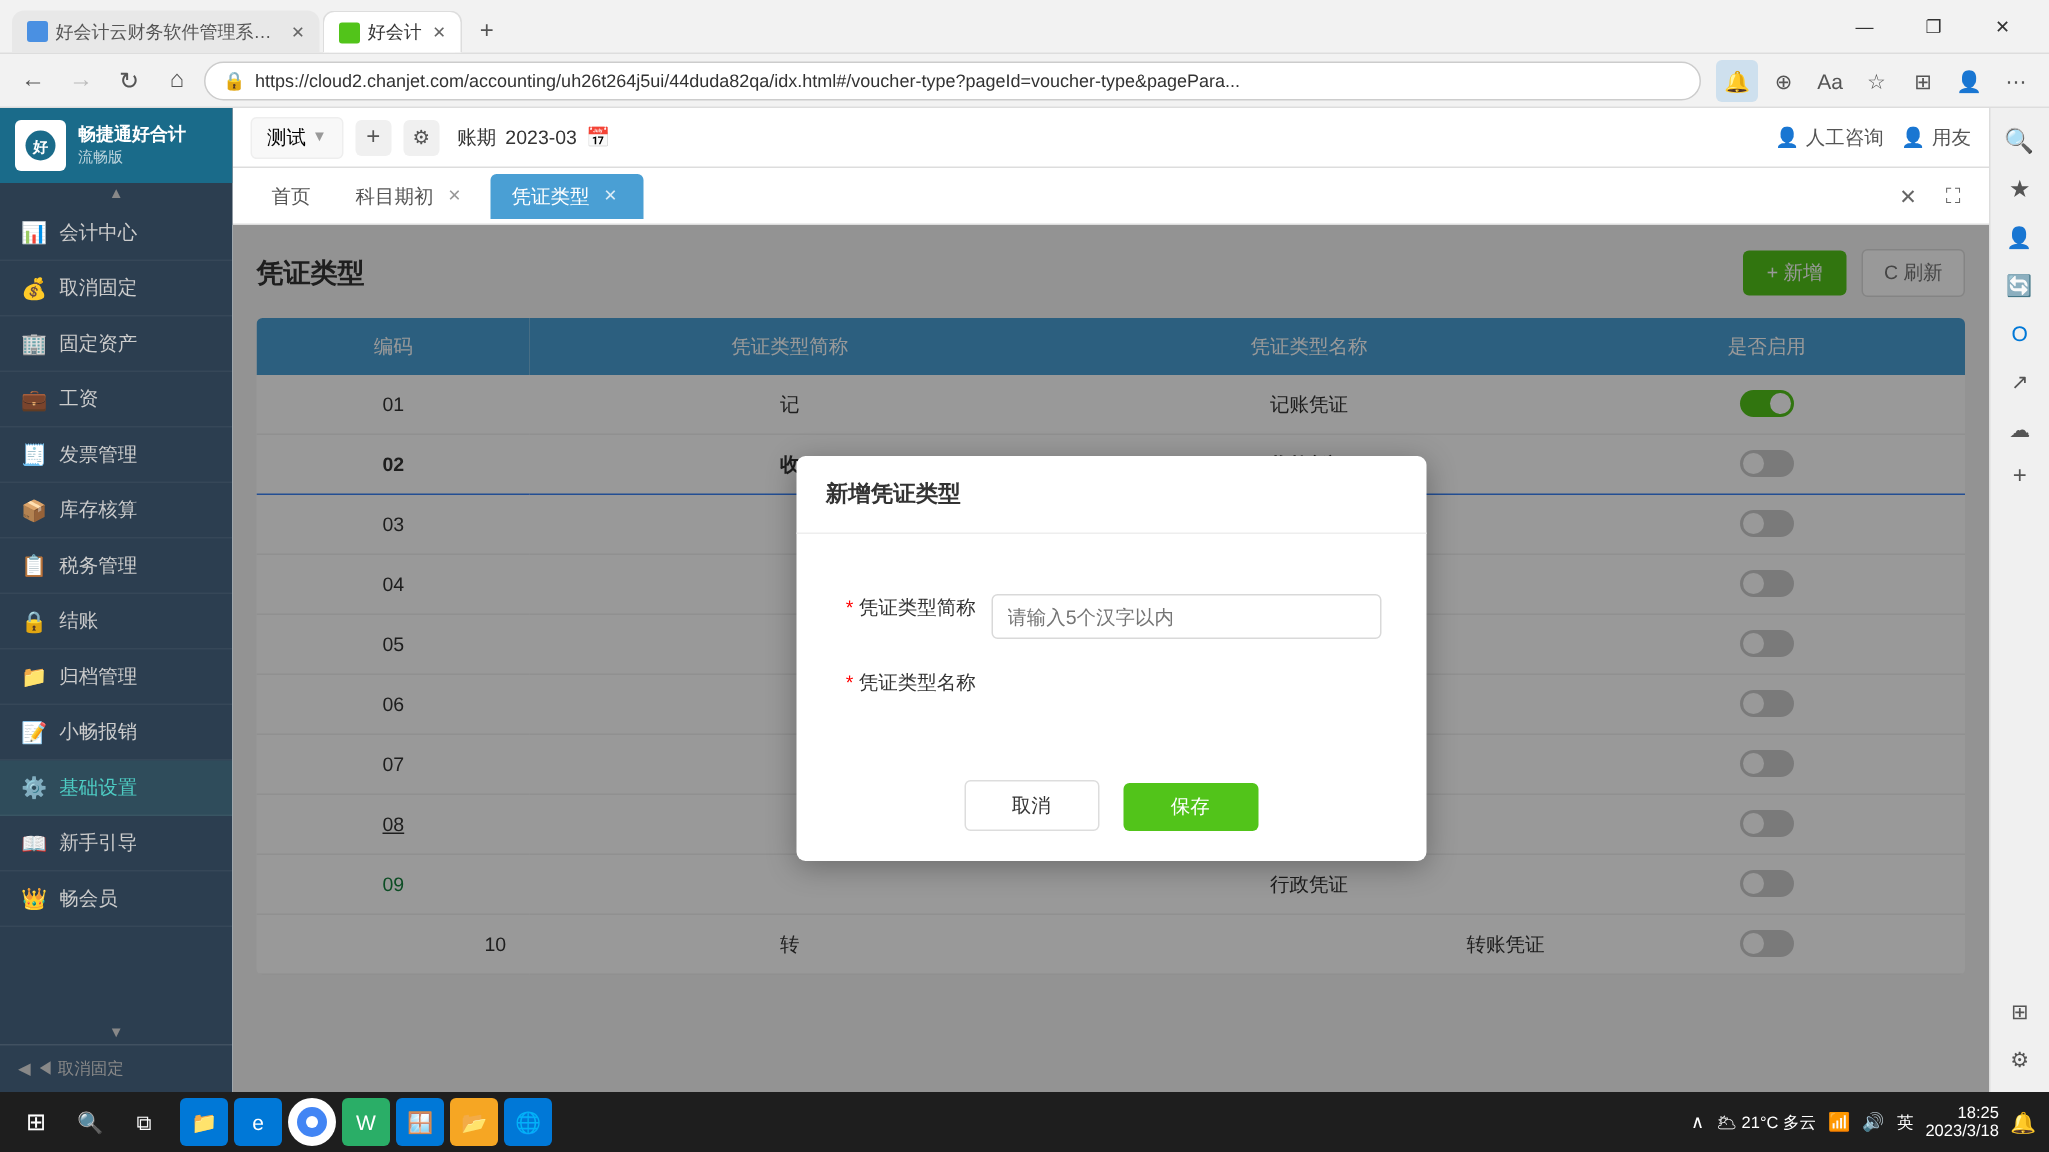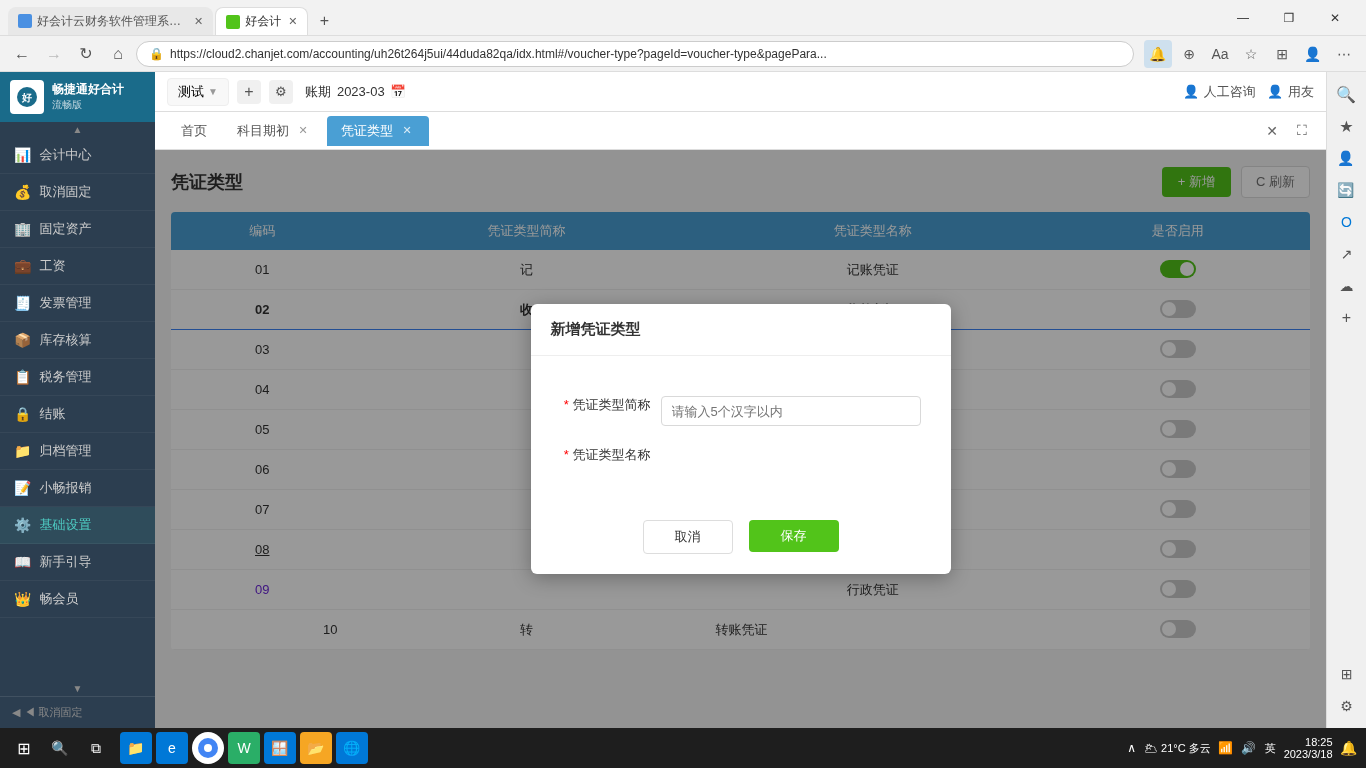--- a/index.html
+++ b/index.html
@@ -267,33 +267,33 @@
             <td style="padding:10px 16px;text-align:center;font-size:13px;color:#333;text-decoration:underline;">08</td>
             <td style="padding:10px 16px;text-align:center;font-size:13px;color:#333;"></td>
             <td style="padding:10px 16px;text-align:center;font-size:13px;color:#333;">现金凭证</td>
             <td style="padding:10px 16px;text-align:center;">
               <div style="width:36px;height:18px;background:#ccc;border-radius:9px;display:inline-flex;align-items:center;justify-content:flex-start;padding:2px;cursor:pointer;">
                   <div style="width:14px;height:14px;background:white;border-radius:50%;"></div>
                 </div>
             </td>
           </tr>
           <tr style="border-bottom:1px solid #f0f0f0;">
-            <td style="padding:10px 16px;text-align:center;font-size:13px;color:#6d28d9;">09</td>
+            <td style="padding:10px 16px;text-align:center;font-size:13px;color:#15803d;">09</td>
             <td style="padding:10px 16px;text-align:center;font-size:13px;color:#333;"></td>
             <td style="padding:10px 16px;text-align:center;font-size:13px;color:#333;">行政凭证</td>
             <td style="padding:10px 16px;text-align:center;">
               <div style="width:36px;height:18px;background:#ccc;border-radius:9px;display:inline-flex;align-items:center;justify-content:flex-start;padding:2px;cursor:pointer;">
                   <div style="width:14px;height:14px;background:white;border-radius:50%;"></div>
                 </div>
             </td>
           </tr>
           <tr style="border-bottom:1px solid #f0f0f0;">
             <td style="padding:10px 16px;text-align:right;font-size:13px;color:#333;">10</td>
             <td style="padding:10px 16px;text-align:center;font-size:13px;color:#333;">转</td>
-            <td style="padding:10px 16px;text-align:left;font-size:13px;color:#333;">转账凭证</td>
+            <td style="padding:10px 16px;text-align:right;font-size:13px;color:#333;">转账凭证</td>
             <td style="padding:10px 16px;text-align:center;">
               <div style="width:36px;height:18px;background:#ccc;border-radius:9px;display:inline-flex;align-items:center;justify-content:flex-start;padding:2px;cursor:pointer;">
                   <div style="width:14px;height:14px;background:white;border-radius:50%;"></div>
                 </div>
             </td>
           </tr>
         </tbody>
       </table>
 
       <div style="position:absolute;top:0;left:0;right:0;bottom:0;background:rgba(0,0,0,0.4);display:flex;align-items:center;justify-content:center;z-index:100;">
@@ -309,21 +309,21 @@
               </label>
               <input type="text" style="flex: 1 1 0%; height: 30px; border: 1px solid rgb(217, 217, 217); border-radius: 4px; padding: 0px 10px; font-size: 13px; color: rgb(153, 153, 153); outline: none;" placeholder="请输入5个汉字以内">
             </div>
             <div style="display:flex;align-items:center;margin-bottom:20px;">
               <label style="width:100px;text-align:right;padding-right:10px;font-size:13px;color:#333;flex-shrink:0;">
                 <span style="color:red;">*</span>
                 <span>凭证类型名称</span>
               </label>
             </div>
           </div>
-          <div style="padding:12px 20px 20px;display:flex;align-items:flex-start;justify-content:center;gap:16px;">
+          <div style="padding:12px 20px 20px;display:flex;align-items:flex-end;justify-content:center;gap:16px;">
             <button style="min-width:90px;padding:7px 20px;border:1px solid #ddd;background:white;border-radius:4px;cursor:pointer;font-size:13px;color:#333;">取消</button>
             <button style="min-width:90px;padding:7px 20px;border:none;background:#52c41a;color:white;border-radius:4px;cursor:pointer;font-size:13px;">保存</button>
           </div>
         </div>
       </div>
 
     </div>
   </div>
 
   <div style="width:40px;background:#f0f0f0;border-left:1px solid #ddd;display:flex;flex-direction:column;align-items:center;padding:8px 0;gap:4px;">

